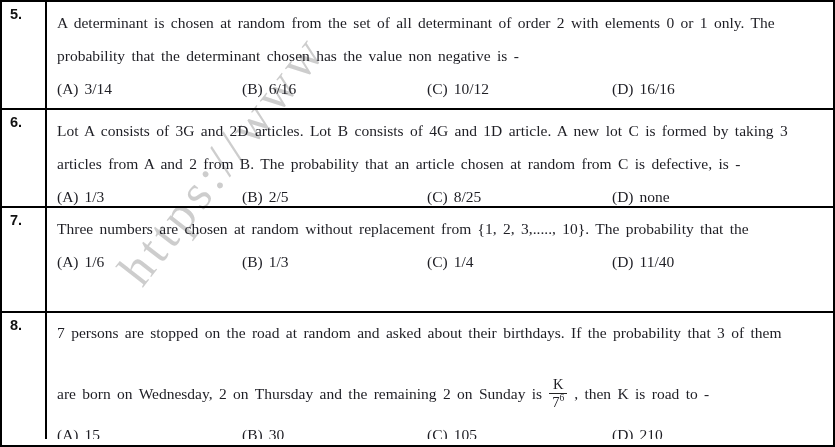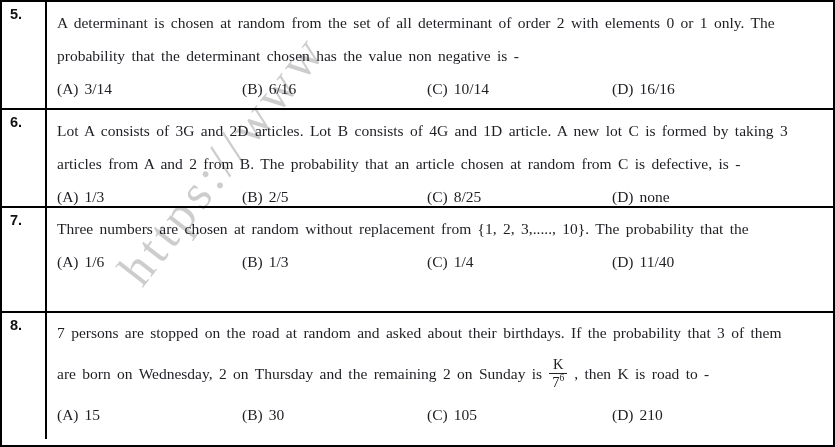--- a/index.html
+++ b/index.html
@@ -57,21 +57,21 @@
   }
   .r8 .content{ padding-top:2px; }
 
   .line{
     height:33px;
     display:flex;
     align-items:center;
     white-space:nowrap;
   }
   .r8 .line{ height:36px; }
-  .r8 .line.frac-line{ height:46px; }
+  .r8 .line.frac-line{ height:46px;margin-top:20px; }
 
   .options{
     height:33px;
     display:grid;
     grid-template-columns:185px 185px 185px 1fr;
     align-items:center;
     white-space:nowrap;
   }
   .r8 .options{ height:36px; }
   .opt{ display:flex; align-items:center; }
@@ -107,21 +107,21 @@
         <div class="opt">
             <span class="opt-label">(A)</span>
             <span class="opt-value">3/14</span>
           </div>
         <div class="opt">
             <span class="opt-label">(B)</span>
             <span class="opt-value">6/16</span>
           </div>
         <div class="opt">
             <span class="opt-label">(C)</span>
-            <span class="opt-value">10/14</span>
+            <span class="opt-value">10/12</span>
           </div>
         <div class="opt">
             <span class="opt-label">(D)</span>
             <span class="opt-value">16/16</span>
           </div>
       </div>
     </div>
   </div>
 
   <div class="row r6">

